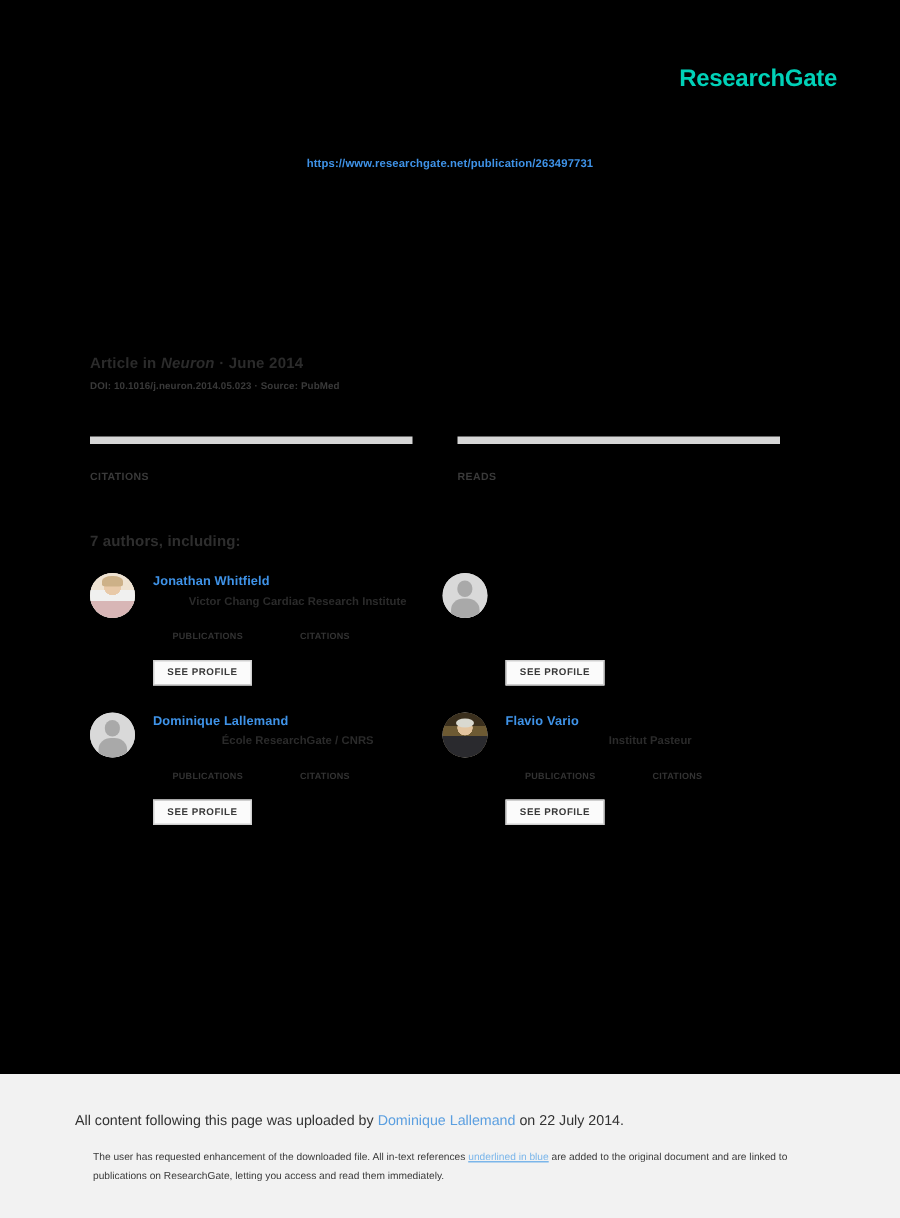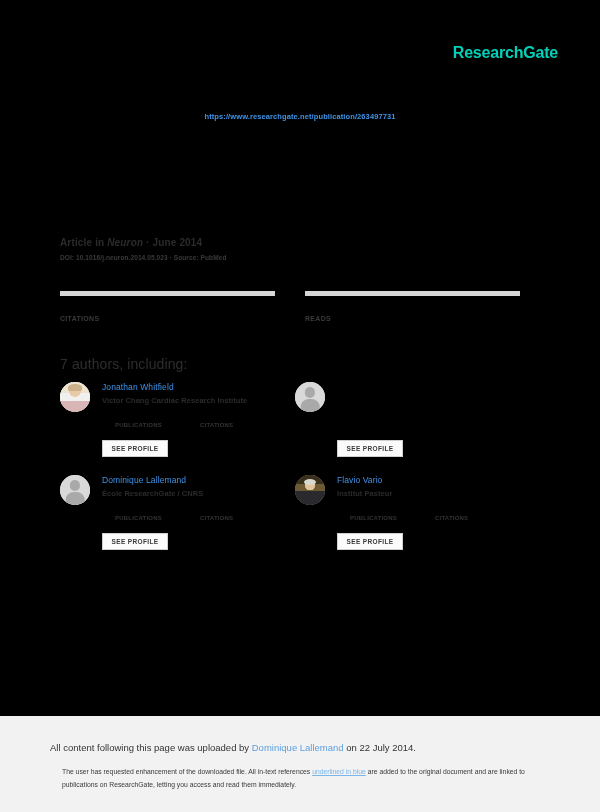--- a/index.html
+++ b/index.html
@@ -45,21 +45,20 @@
     left: 0;
     right: 0;
     top: 104px;
     text-align: center;
     font-size: 7.5px;
     font-weight: bold;
     color: #3f93e8;
     letter-spacing: 0.1px;
     filter: blur(0.45px);
     white-space: nowrap;
-    margin-top: 8px;
   }
 
   
   .meta {
     position: absolute;
     left: 60px;
     top: 237px;
     width: 460px;
   }
   .meta-line1 {
@@ -114,22 +113,22 @@
     color: #3a3a3a;
     letter-spacing: 0.3px;
     filter: blur(0.5px);
   }
 
   
   .authors-head {
     position: absolute;
     left: 60px;
     top: 356px;
-    font-size: 14px;
-    font-weight: normal;
+    font-size: 10px;
+    font-weight: bold;
     color: #2e2e2e;
     letter-spacing: 0.1px;
     filter: blur(0.5px);
   }
 
   
   .authors {
     position: absolute;
     left: 60px;
     top: 382px;
@@ -217,34 +216,35 @@
   }
 
   .author-body {
     position: absolute;
     left: 42px;
     top: 0;
     right: 0;
   }
   .author-name {
     font-size: 8.5px;
-    font-weight: normal;
+    font-weight: bold;
     color: #3f93e8;
     letter-spacing: 0.1px;
     filter: blur(0.5px);
     white-space: nowrap;
   }
   .author-affil {
     margin-top: 4px;
     font-size: 7.5px;
     font-weight: bold;
     color: #2b2b2b;
     letter-spacing: 0.05px;
     filter: blur(0.5px);
     white-space: nowrap;
+    text-align: center;
   }
   .author-stats {
     margin-top: 10px;
     margin-left: 13px;
     display: flex;
   }
   .astat {
     width: 85px;
   }
   .astat-num {

